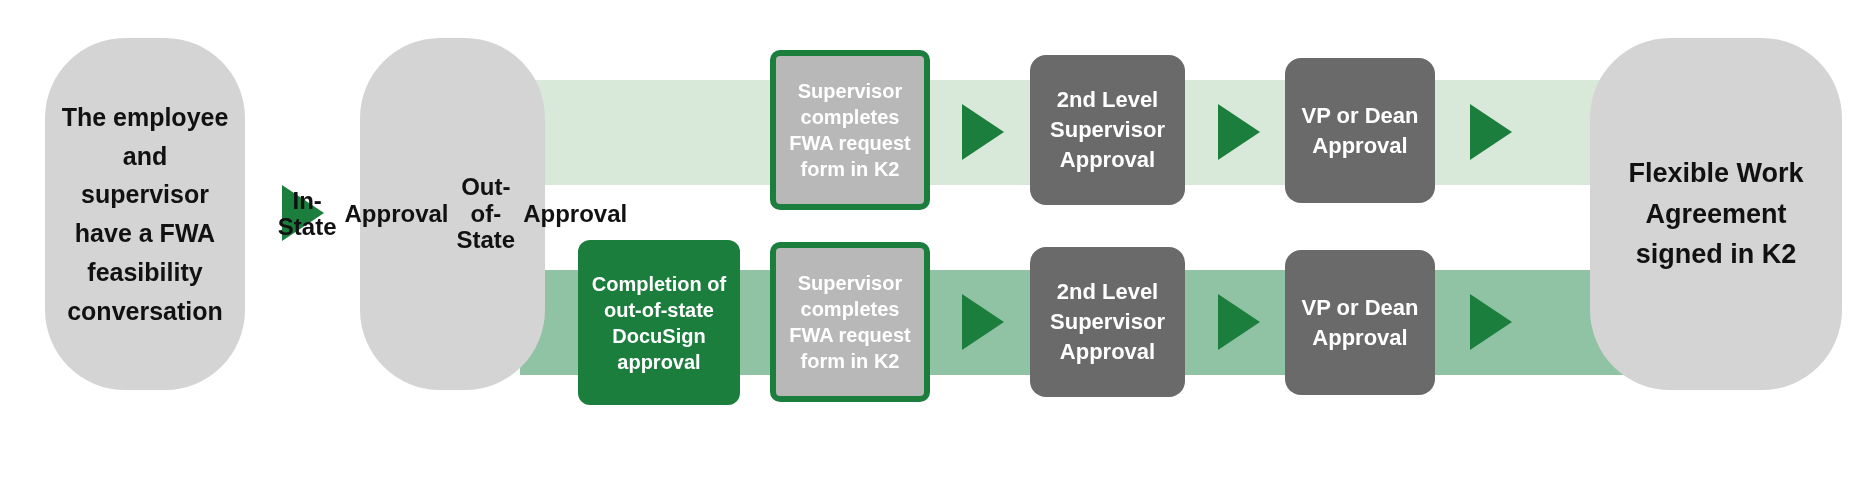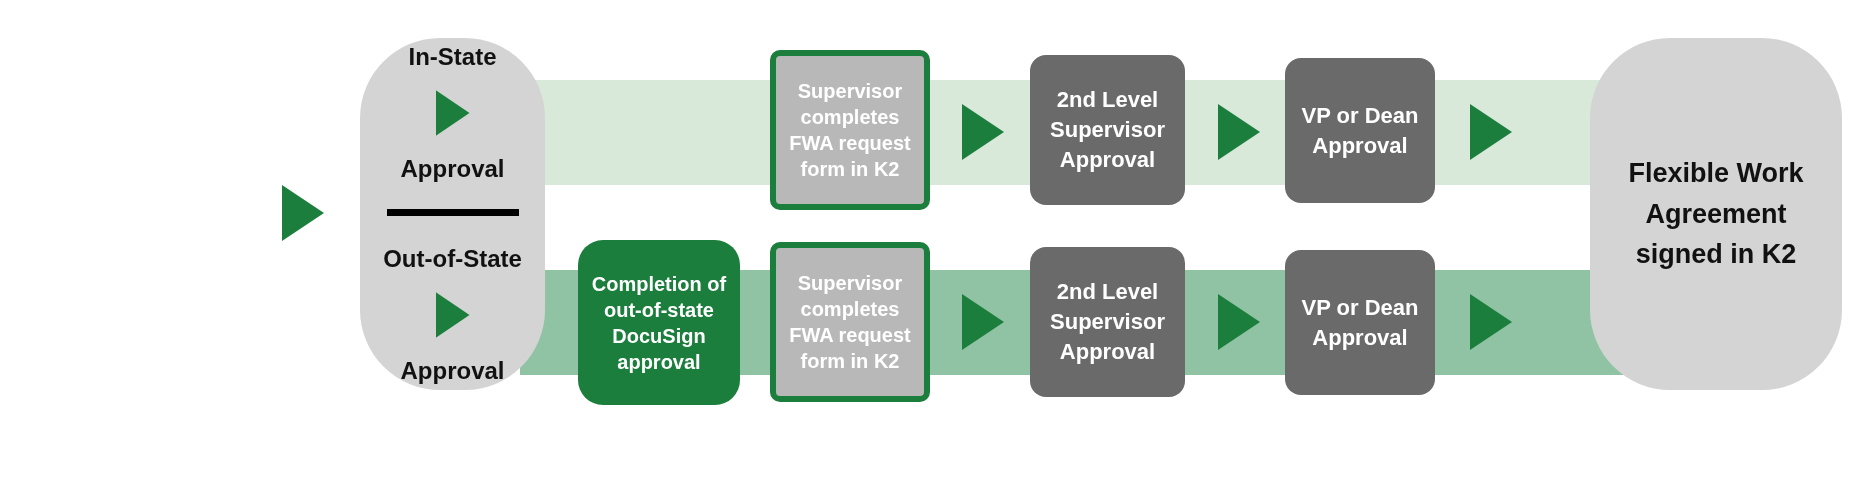--- a/index.html
+++ b/index.html
@@ -48,24 +48,23 @@
     line-height: 1.55;
     padding: 0 16px;
   }
   .end-label {
     font-size: 27px;
     line-height: 1.5;
     padding: 0 28px;
   }
   .branch-inner {
     display: flex;
-    flex-direction: column;
     align-items: center;
     justify-content: center;
-    gap: 20px;
+    gap: 4px;
     width: 100%;
   }
   .branch-label {
     font-size: 24px;
     color: #111111;
     line-height: 1.1;
   }
   .divider {
     width: 132px;
     height: 7px;
@@ -98,35 +97,38 @@
   .dark-step {
     background: var(--dark-gray-node);
     border-radius: 16px;
     color: #ffffff;
     font-size: 22px;
     line-height: 1.35;
     padding: 0 10px;
   }
   .green-step {
     background: var(--accent-green);
-    border-radius: 25px;
+    border-radius: 12px;
     color: #ffffff;
     font-size: 20px;
     line-height: 1.3;
     padding: 0 8px;
   }
 </style>
 </head>
 <body>
 
 <div class="canvas">
 
   <div class="band band-top" style="left:520px; top:80px; width:1150px; height:105px;"></div>
   <div class="band band-bottom" style="left:520px; top:270px; width:1150px; height:105px;"></div>
 
+  <div class="node pill" style="left:45px; top:38px; width:200px; height:352px;">
+    <div class="start-label">The employee and supervisor have a FWA feasibility conversation</div>
+  </div>
 
   <div class="arrow" style="left:282px; top:185px;"></div>
 
   <div class="node pill" style="left:360px; top:38px; width:185px; height:352px;">
     <div class="branch-inner">
       <div class="branch-label">In-State</div>
       <div class="arrow-sm"></div>
       <div class="branch-label">Approval</div>
       <div class="divider"></div>
       <div class="branch-label">Out-of-State</div>

